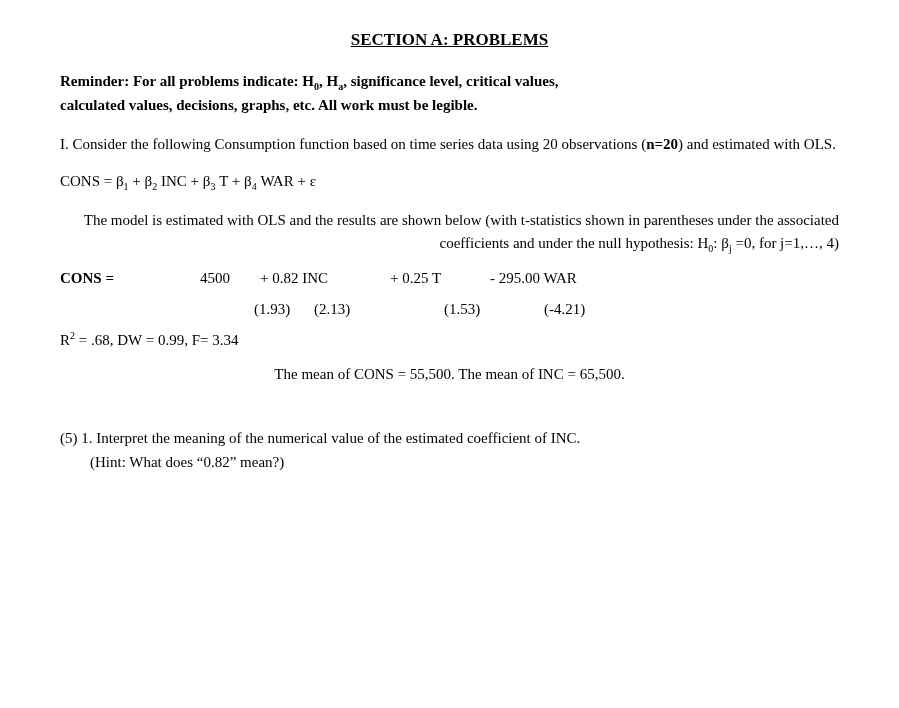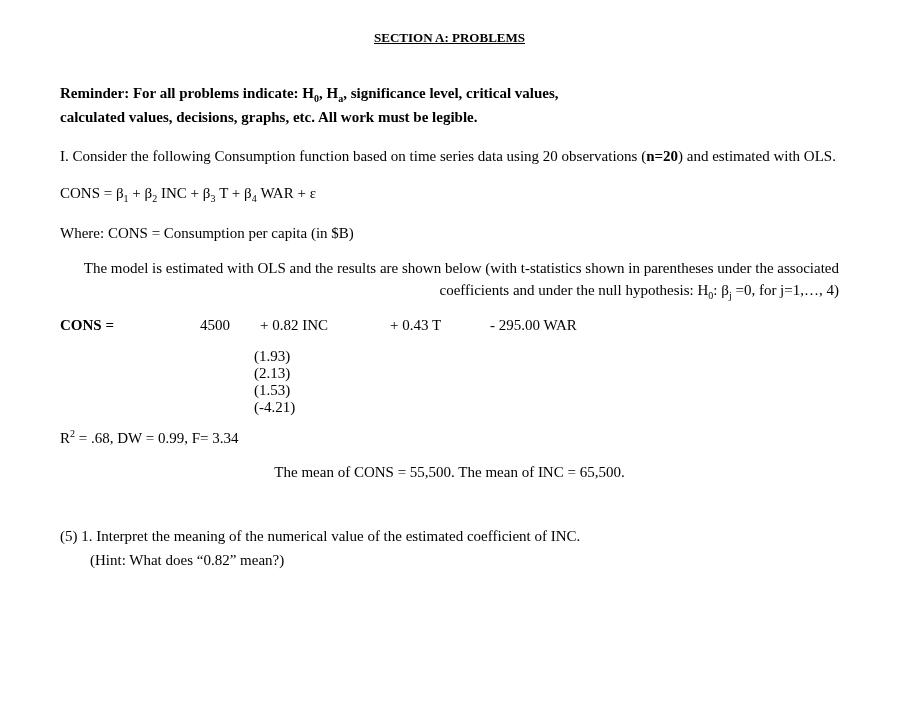--- a/index.html
+++ b/index.html
@@ -15,22 +15,22 @@
       color: #000000;
       width: 899px;
       min-height: 708px;
       padding: 30px 60px 30px 60px;
     }
 
     .page-title {
       text-align: center;
       font-weight: bold;
       text-decoration: underline;
-      margin-bottom: 36px;
-      font-size: 13px;
+      margin-bottom: 20px;
+      font-size: 17px;
     }
 
     .reminder {
       font-weight: bold;
       margin-bottom: 16px;
       line-height: 1.5;
     }
 
     .section-text {
       margin-bottom: 14px;
@@ -100,21 +100,20 @@
       margin: 14px 0;
       font-size: 15px;
     }
 
     .tstat-line {
       display: flex;
       align-items: baseline;
       padding-left: 194px;
       font-size: 15px;
       margin-top: 0;
-      flex-direction: column;
     }
 
   </style>
 </head>
 <body>
 
 <div class="page-title">SECTION A: PROBLEMS</div>
 
 <div class="reminder">
   Reminder:  For all problems indicate: H<sub>0</sub>, H<sub>a</sub>, significance level, critical values,<br>
@@ -123,33 +122,32 @@
 
 <div class="section-text">
   I.  Consider the following Consumption function based on time series data using 20 observations (<span class="bold">n=20</span>) and estimated with OLS.
 </div>
 
 <div class="equation-block">
   CONS = β<sub>1</sub> + β<sub>2</sub> INC  +  β<sub>3</sub> T  +  β<sub>4</sub> WAR + ε
 </div>
 
 <div class="where-block">
-  <span class="where-label">Where:  CONS = Consumption per capita (in $B)</span>
 </div>
 
 <div class="model-text">
   The model is estimated with OLS and the results are shown below (with t-statistics shown in parentheses under the associated coefficients and under the null hypothesis: H<sub>0</sub>: β<sub>j</sub> =0, for j=1,…, 4)
 </div>
 
 <div>
   <div class="formula-line">
     <span style="min-width:140px; padding-right:10px; font-weight:bold;">CONS =</span>
     <span style="min-width:60px;">4500</span>
     <span style="min-width:130px;">+ 0.82 INC</span>
-    <span style="min-width:100px;">+ 0.43 T</span>
+    <span style="min-width:100px;">+ 0.25 T</span>
     <span>-  295.00 WAR</span>
   </div>
   <div class="tstat-line">
     <span style="min-width:60px;">(1.93)</span>
     <span style="min-width:130px;">(2.13)</span>
     <span style="min-width:100px;">(1.53)</span>
     <span>(-4.21)</span>
   </div>
 </div>
 

